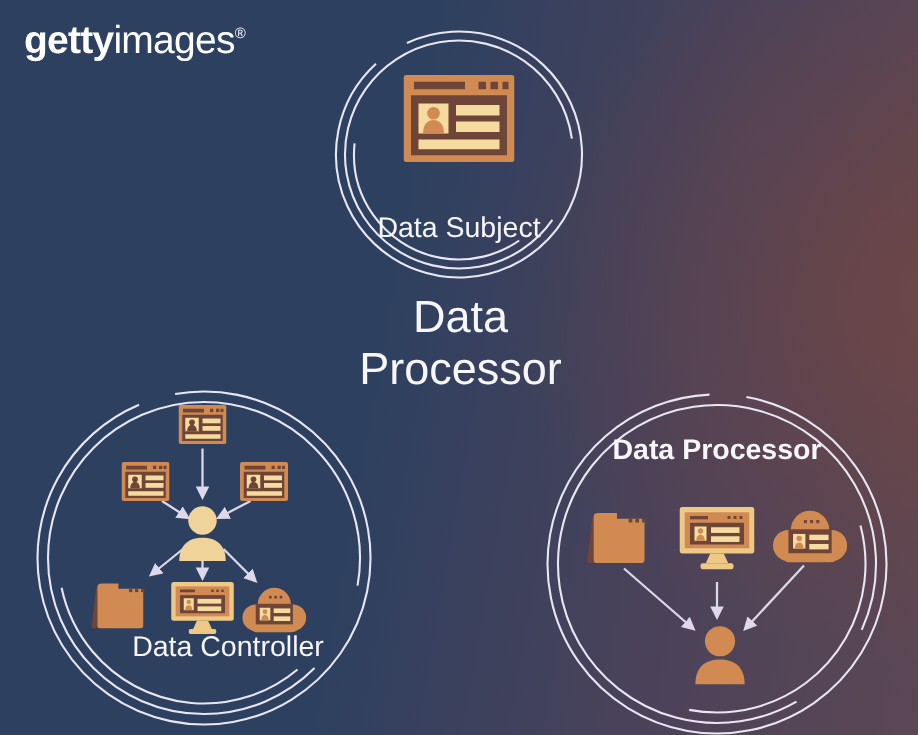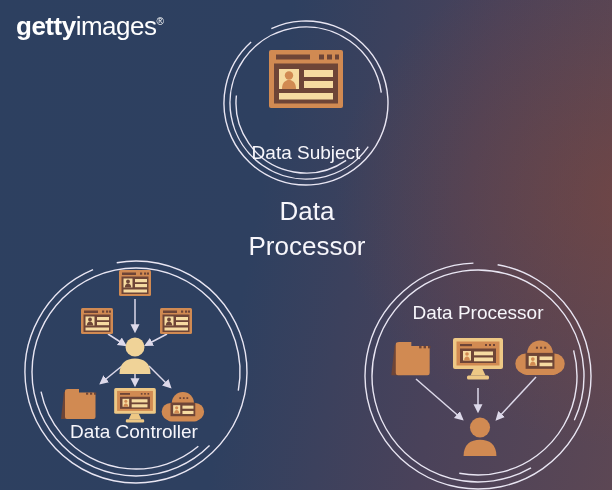--- a/index.html
+++ b/index.html
@@ -16,21 +16,21 @@
   .sk{fill:none;stroke:#e9e6f3;stroke-width:1.4;}
   .arrow{stroke:#ddd9ea;stroke-width:1.5;fill:none;}
   .watermark{
     position:absolute;left:16px;top:11px;color:#ffffff;
     font-size:26px;letter-spacing:-0.5px;white-space:nowrap;
   }
   .watermark .b{font-weight:bold;}
   .watermark .r{font-size:10px;vertical-align:super;}
   .title{
     position:absolute;left:207px;top:194px;width:200px;
-    text-align:center;color:#f7f6fb;font-size:26px;line-height:35px;
+    text-align:center;color:#f7f6fb;font-size:30px;line-height:35px;
   }
   .node-label{
     position:absolute;text-align:center;color:#f7f6fb;font-size:19px;white-space:nowrap;
   }
   .icon{position:absolute;line-height:0;}
 </style>
 </head>
 <body>
 
 <div class="stage">
@@ -198,23 +198,23 @@
         <rect x="27" y="6.5" width="2" height="2" fill="#6e4537"></rect>
         <rect x="31" y="6.5" width="2" height="2" fill="#6e4537"></rect>
       <rect x="13" y="12.5" width="28" height="15.5" fill="#6e4537"></rect>
       <rect x="16" y="15.5" width="8" height="9.5" fill="#f6dba1"></rect>
       <circle cx="20" cy="18.5" r="1.8" fill="#d18a52"></circle>
       <path d="M17.2,25 c0,-3 1.4,-4 2.8,-4 c1.4,0 2.8,1 2.8,4 z" fill="#d18a52"></path>
       <rect x="26.5" y="16" width="12.5" height="3.5" fill="#f6dba1"></rect>
       <rect x="26.5" y="22" width="12.5" height="3.5" fill="#f6dba1"></rect>
     </svg>
   </div>
-  <div class="node-label" style="left:53px;top:421px;width:162px;">Data Controller</div>
-
-  <div class="node-label" style="left:398px;top:302px;width:160px;">Data Processor</div>
+  <div class="node-label" style="left:71px;top:421px;width:162px;">Data Controller</div>
+
+  <div class="node-label" style="left:398px;top:290px;width:160px;font-weight:bold;">Data Processor</div>
 
   <div class="icon" style="left:388px;top:337px;">
     <svg width="50" height="40" viewBox="0 0 45 33">
       <path d="M6,6 L15,4.5 L13,33 L3,33 Z" fill="#6e4537"></path>
       <path d="M10,3 h11 v3.5 h14.5 q2,0 2,2 V31 q0,2 -2,2 H9 q-2,0 -2,-2 V5 q0,-2 3,-2 z" fill="#d18a52"></path>
       <rect x="28" y="6.5" width="2.2" height="2.2" fill="#6e4537"></rect>
         <rect x="32" y="6.5" width="2.2" height="2.2" fill="#6e4537"></rect>
         <rect x="36" y="6.5" width="2.2" height="2.2" fill="#6e4537"></rect>
     </svg>
   </div>

